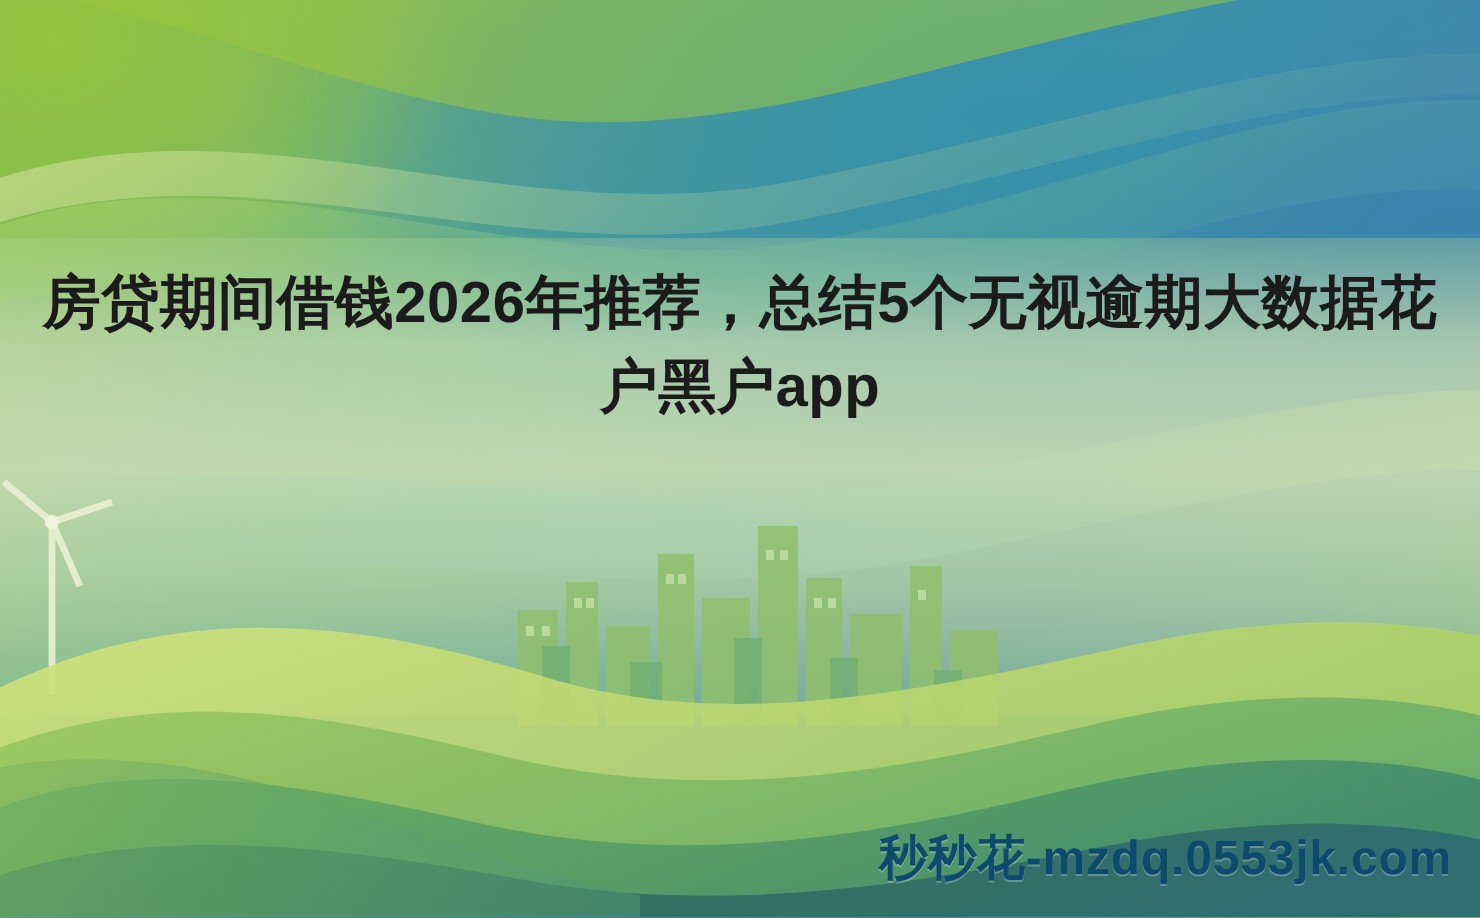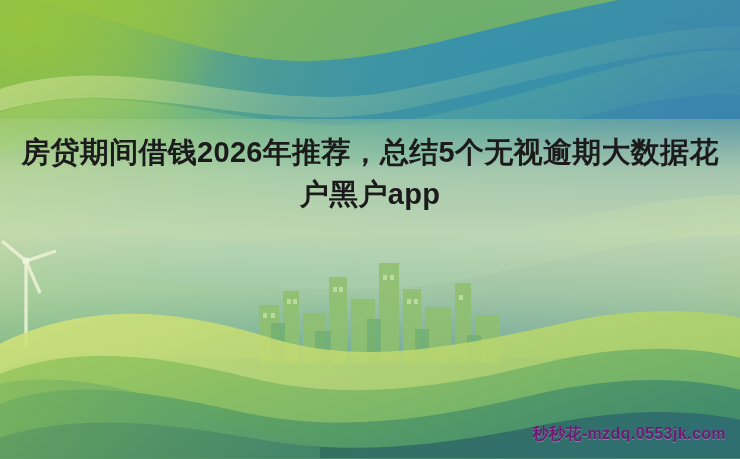--- a/index.html
+++ b/index.html
@@ -125,23 +125,23 @@
     color: #1b1b1b;
     font-weight: 700;
     letter-spacing: 0.3px;
     transform: translateY(-14px);
   }
   
   .watermark {
     position: absolute;
     right: 14px;
     bottom: 14px;
-    font-size: 16px;
+    font-size: 24px;
     font-weight: 700;
-    color: #701a75;
+    color: #0c4a6e;
     letter-spacing: 0.4px;
     text-shadow: 0 1px 0 rgba(255,255,255,0.25);
     margin-top: 23px;
   }
 </style>
 </head>
 <body>
 
 <div class="canvas">
 

